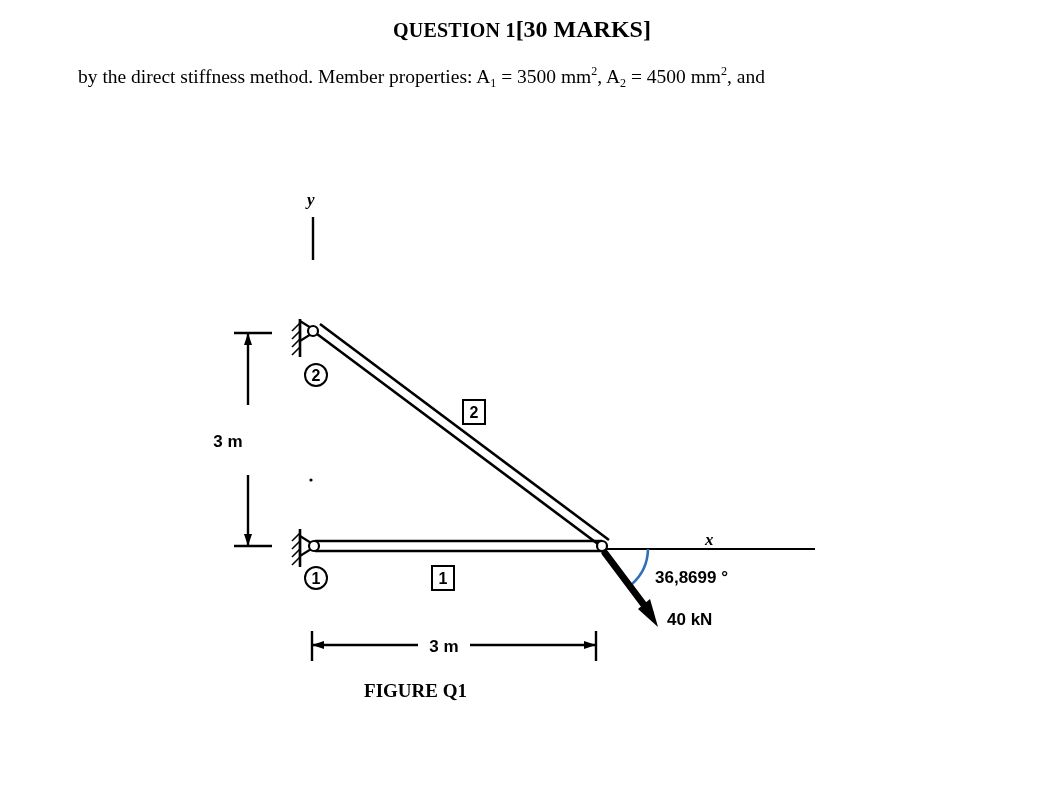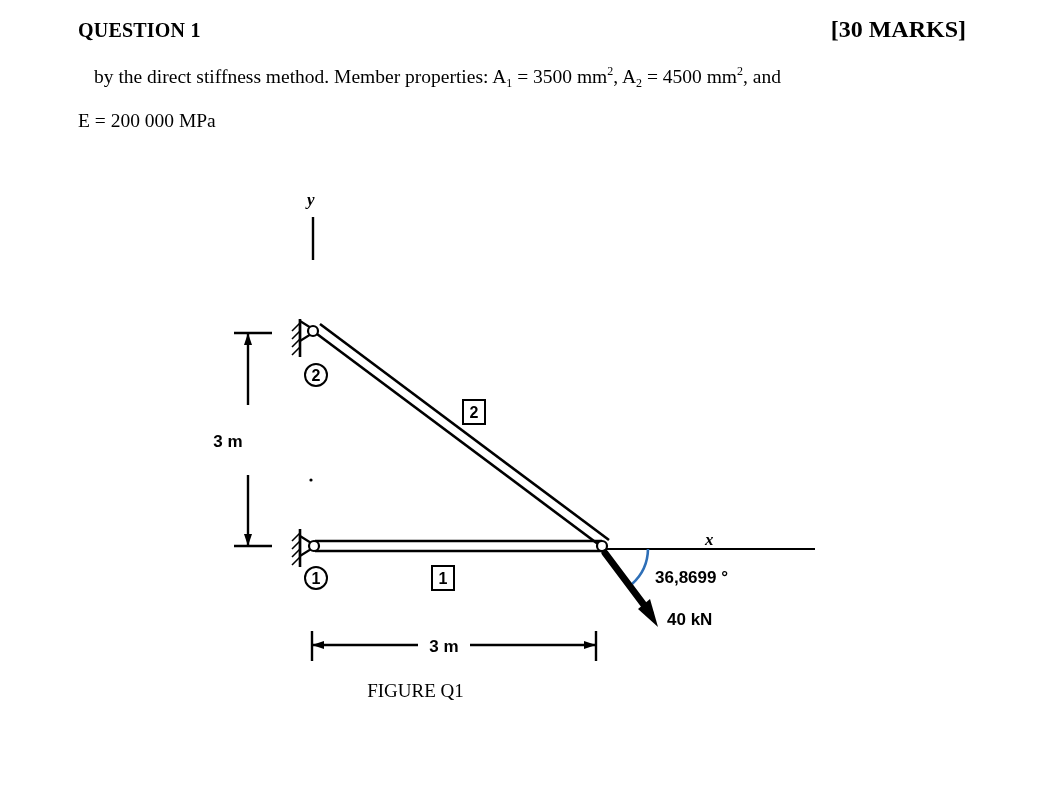--- a/index.html
+++ b/index.html
@@ -20,21 +20,21 @@
     left: 0; top: 0;
     width: 1045px;
     height: 790px;
   }
   .header-row {
     position: absolute;
     left: 78px;
     top: 16px;
     width: 888px;
     display: flex;
-    justify-content: space-between;
+    justify-content: center;
     align-items: baseline;
   }
   .q-title {
     font-weight: bold;
     font-size: 20px;
     letter-spacing: 0.2px;
   }
   .q-marks {
     font-weight: bold;
     font-size: 24px;
@@ -49,39 +49,38 @@
     text-align: justify;
   }
   .line {
     display: block;
     white-space: nowrap;
   }
   .line-justify {
     display: flex;
     justify-content: space-between;
     white-space: nowrap;
-    margin-left: 16px;
   }
   sub, sup {
     font-size: 12px;
   }
   .figure-wrap {
     position: absolute;
     left: 0;
     top: 185px;
     width: 1045px;
     height: 540px;
   }
   .fig-caption {
     position: absolute;
     left: 0;
     top: 680px;
     width: 831px;
     text-align: center;
-    font-weight: normal;
+    font-weight: bold;
     font-size: 19px;
   }
   svg { display: block; }
   .lbl {
     font-family: "Liberation Sans", sans-serif;
     font-weight: bold;
     font-size: 17px;
     fill: #000;
   }
   .lbl-serif-i {
@@ -111,21 +110,20 @@
 
   <div class="header-row">
     <span class="q-title">QUESTION 1</span>
     <span class="q-marks">[30 MARKS]</span>
   </div>
 
   <div class="body-text">
     <span class="line-justify">
       <span><span>by the direct stiffness method. Member properties: A</span><sub>1</sub><span> = 3500 mm</span><sup>2</sup><span>, A</span><sub>2</sub><span> = 4500 mm</span><sup>2</sup><span>, and</span></span>
     </span>
-    <span class="line">E = 200 000 MPa</span>
   </div>
 
   <div class="figure-wrap">
     <svg width="1045" height="540" viewBox="0 0 1045 540">
 
       <line x1="313" y1="32" x2="313" y2="75" stroke="#000" stroke-width="2.4"></line>
       <text class="lbl-serif-i" x="307" y="20">y</text>
 
       <line x1="600" y1="364" x2="815" y2="364" stroke="#000" stroke-width="1.8"></line>
       <text class="lbl-serif-i" x="705" y="360">x</text>

